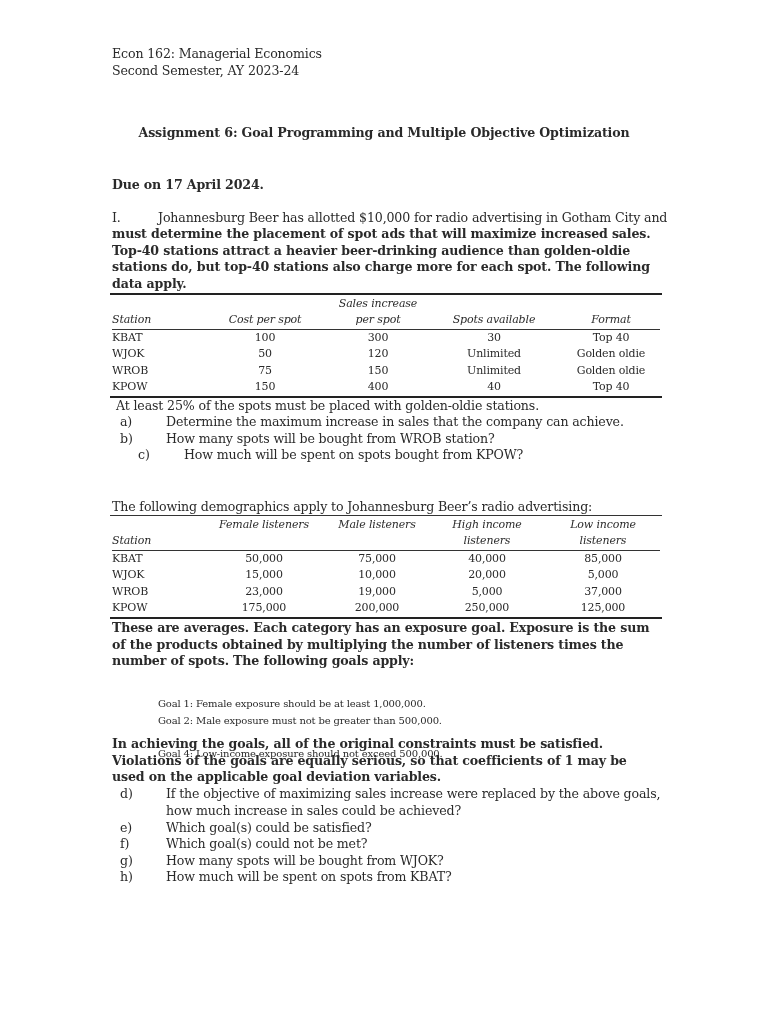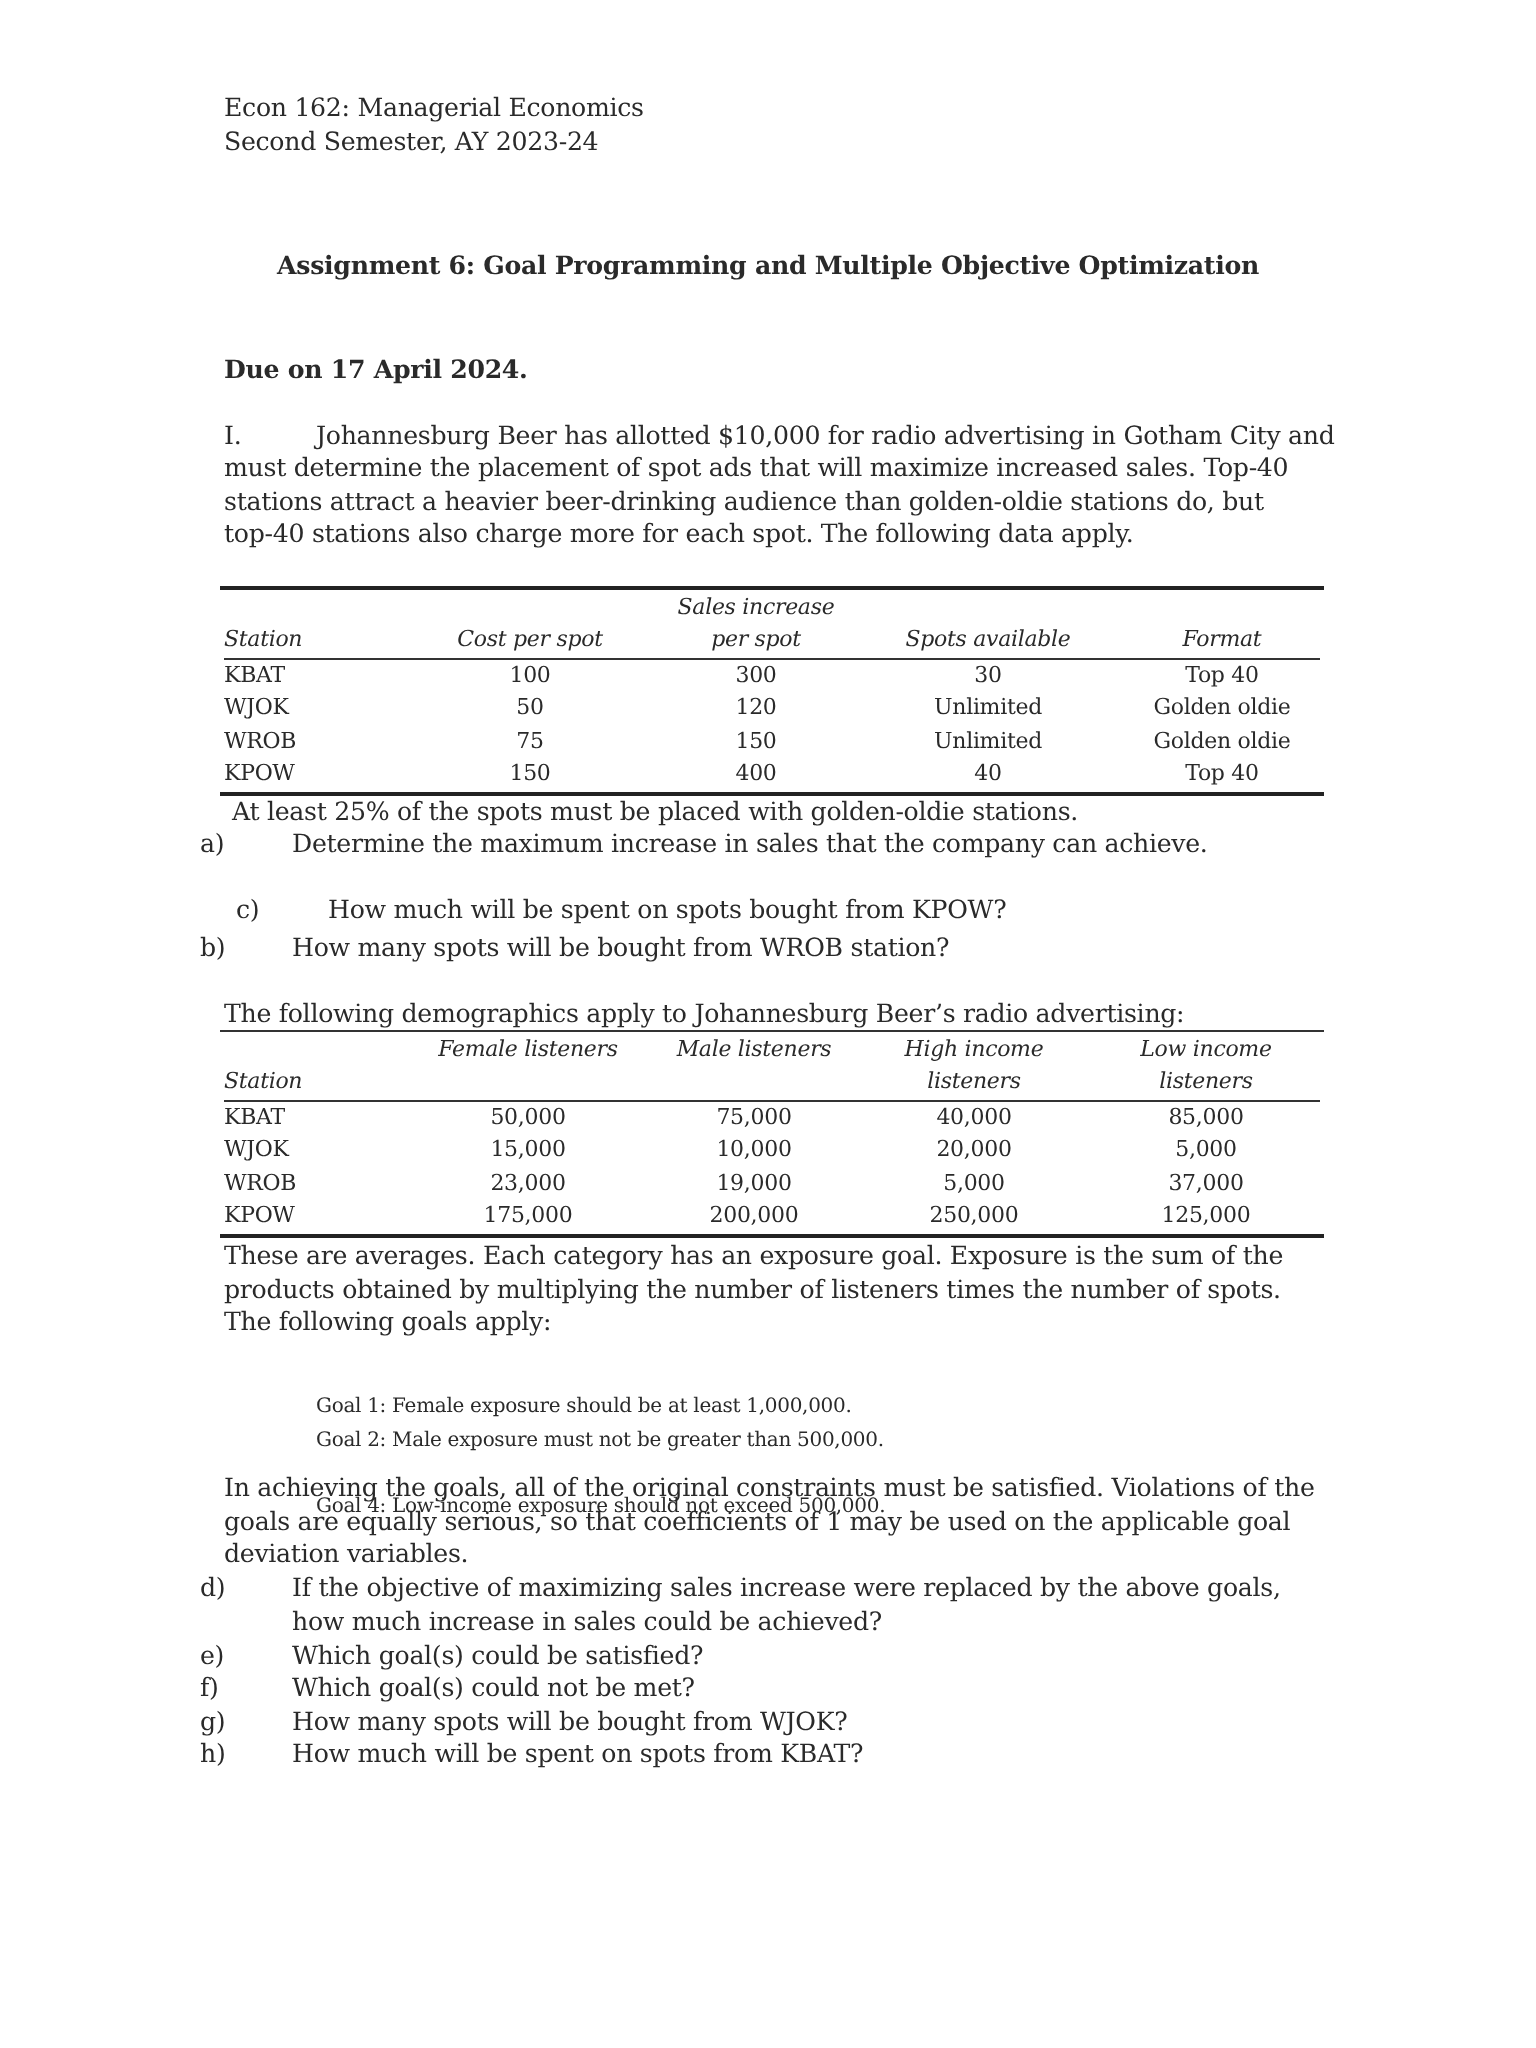--- a/index.html
+++ b/index.html
@@ -3,22 +3,22 @@
 <meta charset="utf-8">
 <style>
   html, body { margin: 0; padding: 0; background: #ffffff; }
   body { width: 768px; height: 1024px; position: relative; overflow: hidden;
          font-family: "DejaVu Serif", "Liberation Serif", serif; color: #2a2a2a; }
   .page { position: absolute; left: 0; top: 0; width: 768px; height: 793px; }
   .txt { position: absolute; font-size: 12.6px; line-height: 16.6px; white-space: nowrap; letter-spacing: -0.15px; }
   .hdr { left: 112px; }
   .bold { font-weight: bold; }
   .title { left: 0; width: 768px; text-align: center; top: 125px; font-weight: bold; }
-  .para { left: 112px; width: 548px; white-space: normal; }
-  .q { position: absolute; left: 100px; font-size: 12.6px; line-height: 16.6px; white-space: nowrap; letter-spacing: -0.15px; }
+  .para { left: 112px; width: 548px; white-space: normal; font-weight: bold; }
+  .q { position: absolute; left: 120px; font-size: 12.6px; line-height: 16.6px; white-space: nowrap; letter-spacing: -0.15px; }
   .q .lbl { display: inline-block; width: 46px; }
   .q .qt { display: inline-block; vertical-align: top; white-space: normal; }
   table.tbl { position: absolute; border-collapse: collapse; font-size: 11px; line-height: 16.4px; letter-spacing: -0.15px; }
   table.tbl td, table.tbl th { padding: 0; font-weight: normal; white-space: nowrap; }
   table.tbl th { font-style: italic; }
   .c { text-align: center; }
   .l { text-align: left; }
   .topline { position: absolute; height: 2px; background: #222; }
   .thin { position: absolute; height: 1px; background: #333; }
   .goal { position: absolute; left: 158px; font-size: 10px; line-height: 16.6px; white-space: nowrap; letter-spacing: -0.15px; margin-top: 26px; }
@@ -93,21 +93,21 @@
     </tr>
   </tbody>
     </table>
   <div class="topline" style="left:110px; width:552px; top:396px;"></div>
 
   <div class="txt" style="top:398px; left:116px;">At least 25% of the spots must be placed with golden-oldie stations.</div>
 
   <div class="q" style="top:414px;">
     <span class="lbl">a)</span><span class="qt">Determine the maximum increase in sales that the company can achieve.</span>
   </div>
-  <div class="q" style="top:431px;margin-top:35px;">
+  <div class="q" style="top:431px;">
     <span class="lbl">b)</span><span class="qt">How many spots will be bought from WROB station?</span>
   </div>
   <div class="q" style="top:447px;margin-left:18px;">
     <span class="lbl">c)</span><span class="qt">How much will be spent on spots bought from KPOW?</span>
   </div>
 
   <div class="txt" style="top:499px; left:112px;">The following demographics apply to Johannesburg Beer’s radio advertising:</div>
   <div class="thin" style="left:110px; width:552px; top:515px;"></div>
   <table class="tbl" style="left:112px; top:517px; width:548px;">
     <colgroup>

